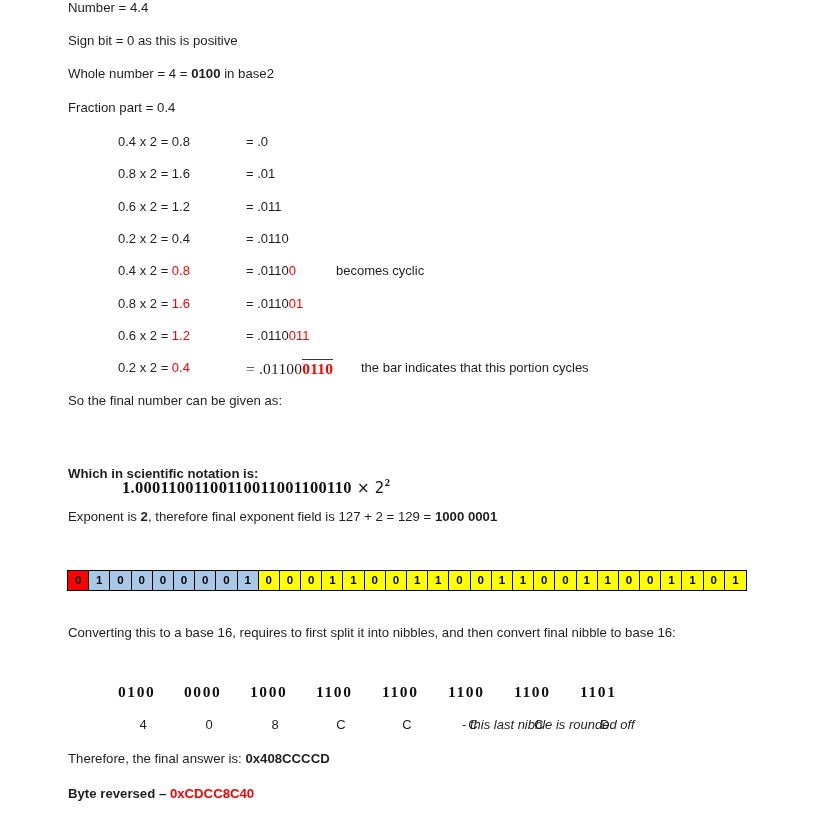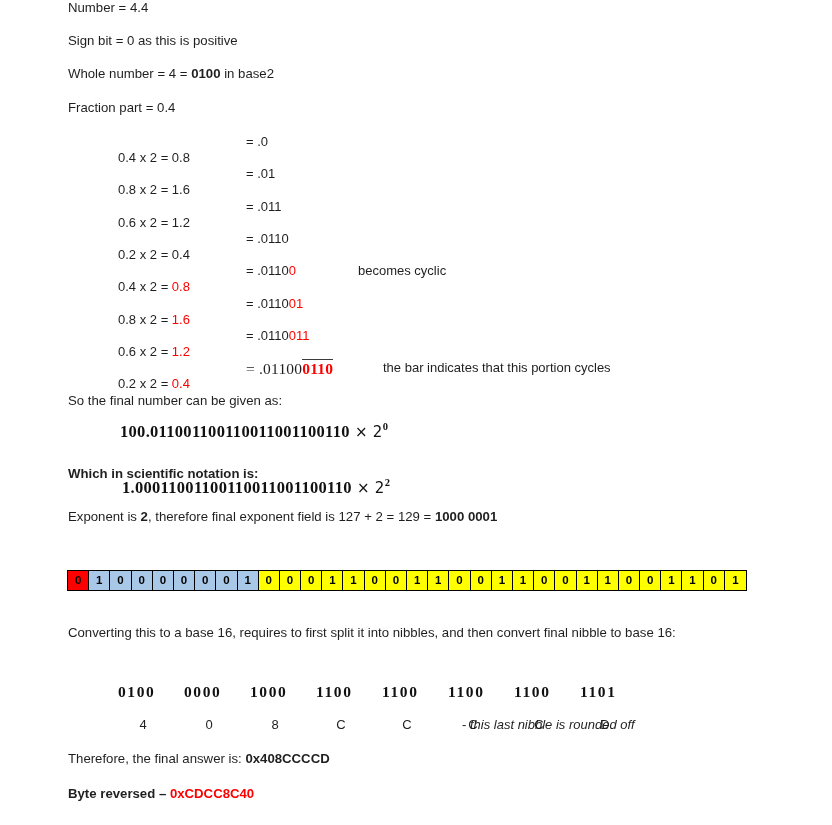--- a/index.html
+++ b/index.html
@@ -28,23 +28,23 @@
     white-space: nowrap;
     line-height: 1.2;
   }
   .body-text { font-size: 13.2px; color: #1f1f1f; }
   .bold { font-weight: bold; }
   .red { color: #fe0000; }
   .italic { font-style: italic; }
 
   
   .calc-row { position: absolute; font-size: 13px; color: #1f1f1f; white-space: nowrap; }
-  .calc-left { position: absolute; left: 0; margin-top: 16px; }
+  .calc-left { position: absolute; left: 0; }
   .calc-right { position: absolute; left: 128px; }
-  .calc-note  { position: absolute; left: 300px; margin-left: 22px; }
+  .calc-note  { position: absolute; left: 300px; }
 
   .mono-ser { font-family: "Liberation Serif", serif; font-size: 15.5px; letter-spacing: .2px; }
   .overbar { border-top: 1.6px solid #3a3a3a; padding-top: 0px; font-weight: bold; }
 
   
   .expr {
     font-family: "Liberation Serif", serif;
     font-size: 16.5px;
     font-weight: bold;
     letter-spacing: .3px;
@@ -156,23 +156,20 @@
       </div>
       <div class="calc-row" style="left: 118px; top: 360.1px;">
         <span class="calc-left"><span>0.2 x 2 = </span><span class="red">0.4</span></span>
         <span class="calc-right mono-ser"><span>= .01100</span><span class="red overbar">0110</span></span>
         <span class="calc-note" style="left: 243px;">the bar indicates that this portion cycles</span>
       </div>
     </div>
 
   <div class="line body-text" style="left:68px; top:393px;">So the final number can be given as:</div>
 
-  <div class="line expr" style="left:120px; top:421px;">
-    <span>100.011001100110011001100110</span><span class="times">&nbsp;</span><span class="times">× 2</span><sup>0</sup>
-  </div>
 
   <div class="line body-text" style="left:68px; top:466px;font-weight:bold;">Which in scientific notation is:</div>
 
   <div class="line expr" style="left:122px; top:477px;">
     <span>1.00011001100110011001100110</span><span class="times">&nbsp;</span><span class="times">× 2</span><sup>2</sup>
   </div>
 
   <div class="line body-text bold" style="left:68px; top:509px;">
     <span style="font-weight:normal">Exponent is </span><span class="bold">2</span><span style="font-weight:normal">, therefore final exponent field is 127 + 2 = 129 = </span><span class="bold">1000 0001</span>
   </div>

